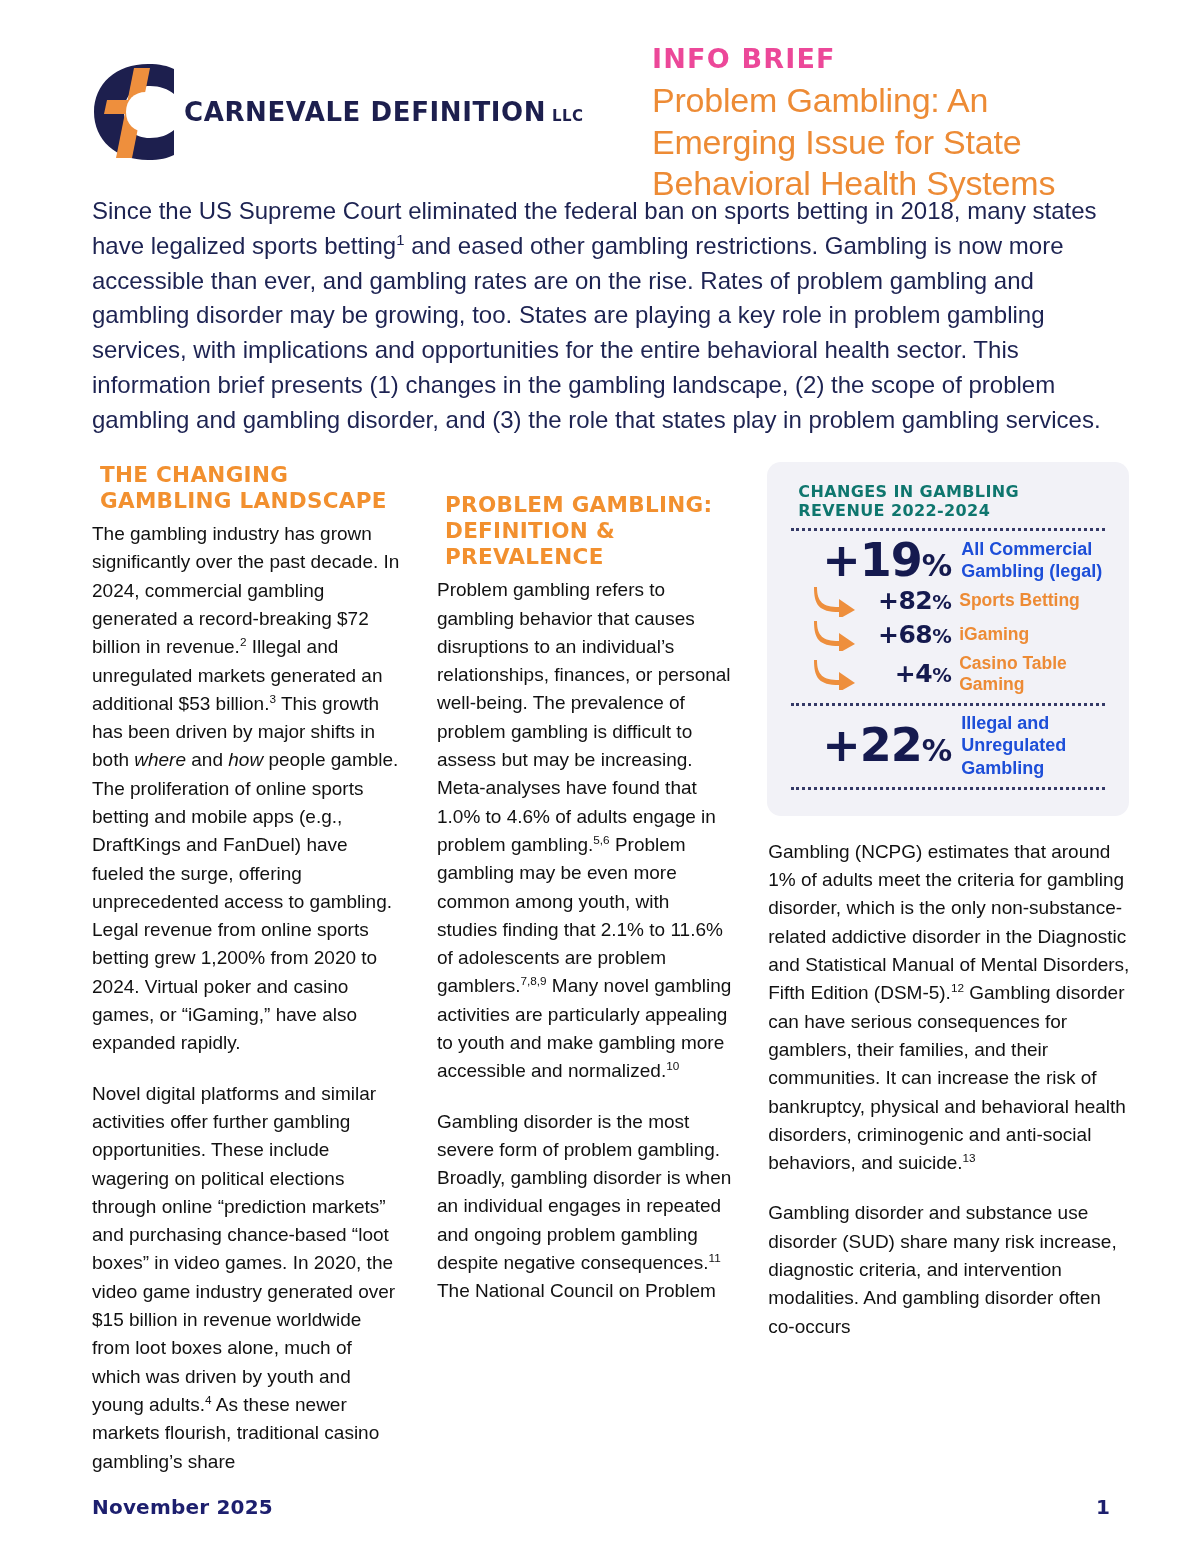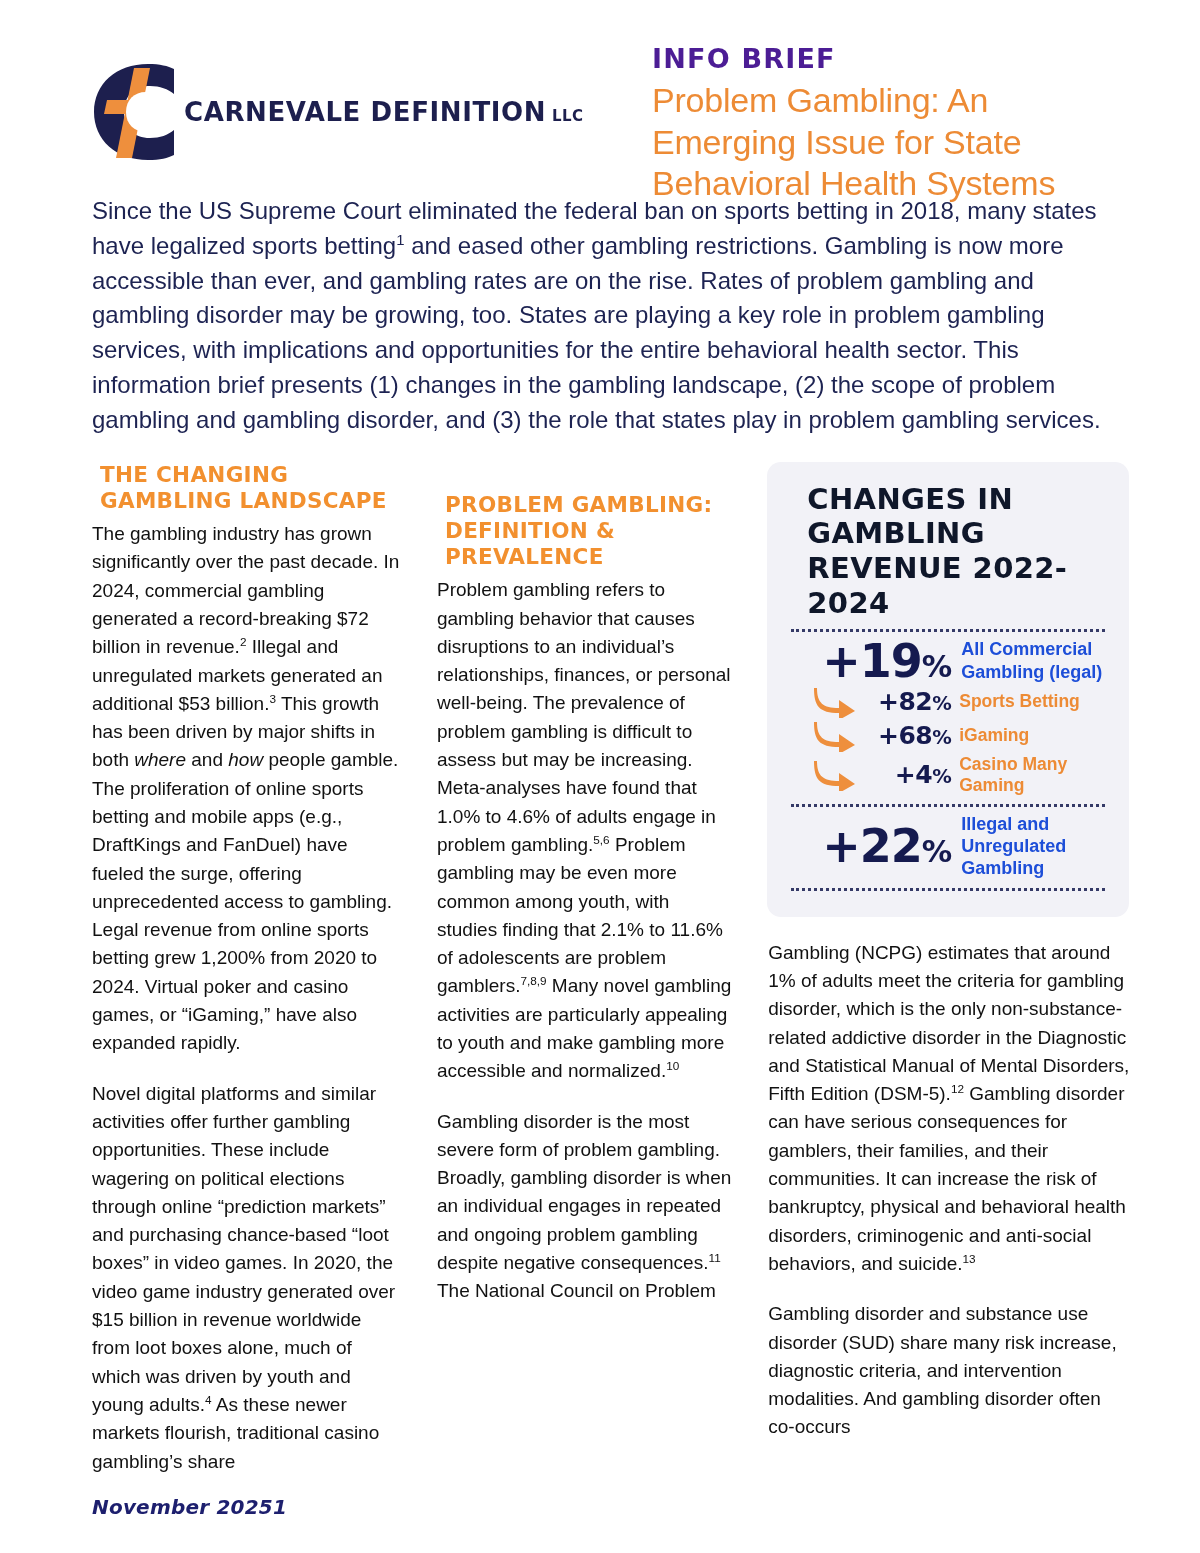--- a/index.html
+++ b/index.html
@@ -66,21 +66,21 @@
 
   .title-block {
     text-align: left;
     width: 470px;
   }
   .kicker {
     font-family: "DejaVu Sans", sans-serif;
     font-weight: bold;
     font-size: 27px;
     letter-spacing: 1.2px;
-    color: #4c1d95;
+    color: #ec4899;
     margin: 0 0 6px 0;
     line-height: 1.1;
   }
   .doc-title {
     font-size: 34px;
     line-height: 1.23;
     color: #ed8b35;
     font-weight: normal;
     margin: 0;
     letter-spacing: -0.2px;
@@ -137,25 +137,25 @@
     background: #f2f2f7;
     border-radius: 14px;
     padding: 20px 24px 20px 24px;
     box-sizing: border-box;
     width: 362px;
     margin-left: -1px;
   }
   .callout-title {
     font-family: "DejaVu Sans", sans-serif;
     font-weight: bold;
-    font-size: 29px;
+    font-size: 16px;
     letter-spacing: 0.4px;
     line-height: 1.2;
-    color: #0f172a;
-    margin: 0 0 8px 16px;
+    color: #0f766e;
+    margin: 0 0 8px 7px;
     text-transform: uppercase;
   }
   .dotted {
     border-top: 3px dotted #151a4f;
     opacity: 0.85;
     margin: 8px 0 6px 0;
     height: 0;
   }
   .stat-major {
     display: flex;
@@ -215,25 +215,24 @@
     margin-top: 22px;
   }
 
   
   .footer {
     position: absolute;
     left: 0;
     right: 8px;
     bottom: 34px;
     display: flex;
-    justify-content: flex-start;
+    justify-content: space-between;
     align-items: baseline;
     padding: 0 82px 0 92px;
     box-sizing: border-box;
-    font-style: italic;
   }
   .footer-date {
     font-family: "DejaVu Sans", sans-serif;
     font-weight: bold;
     font-size: 20px;
     color: #1d1f6e;
     letter-spacing: 0.2px;
   }
   .footer-page {
     font-family: "DejaVu Sans", sans-serif;
@@ -318,21 +317,21 @@
           <div class="lbl">iGaming</div>
         </div>
 
         <div class="stat-sub">
           <span class="arrow-icon">
             <svg viewBox="0 0 44 32" width="44" height="32" aria-hidden="true">
               <path d="M4 2 C4 17 10 22 26 22 L26 14 L42 25 L26 34 L26 27 C6 27 1 20 1 2 Z" fill="#ee8f3d"></path>
             </svg>
           </span>
           <div class="num"><span>+4</span><span class="pct">%</span></div>
-          <div class="lbl">Casino Many Gaming</div>
+          <div class="lbl">Casino Table Gaming</div>
         </div>
 
         <div class="dotted"></div>
 
         <div class="stat-major">
           <div class="num"><span>+22</span><span class="pct">%</span></div>
           <div class="lbl">Illegal and Unregulated Gambling</div>
         </div>
 
         <div class="dotted"></div>

